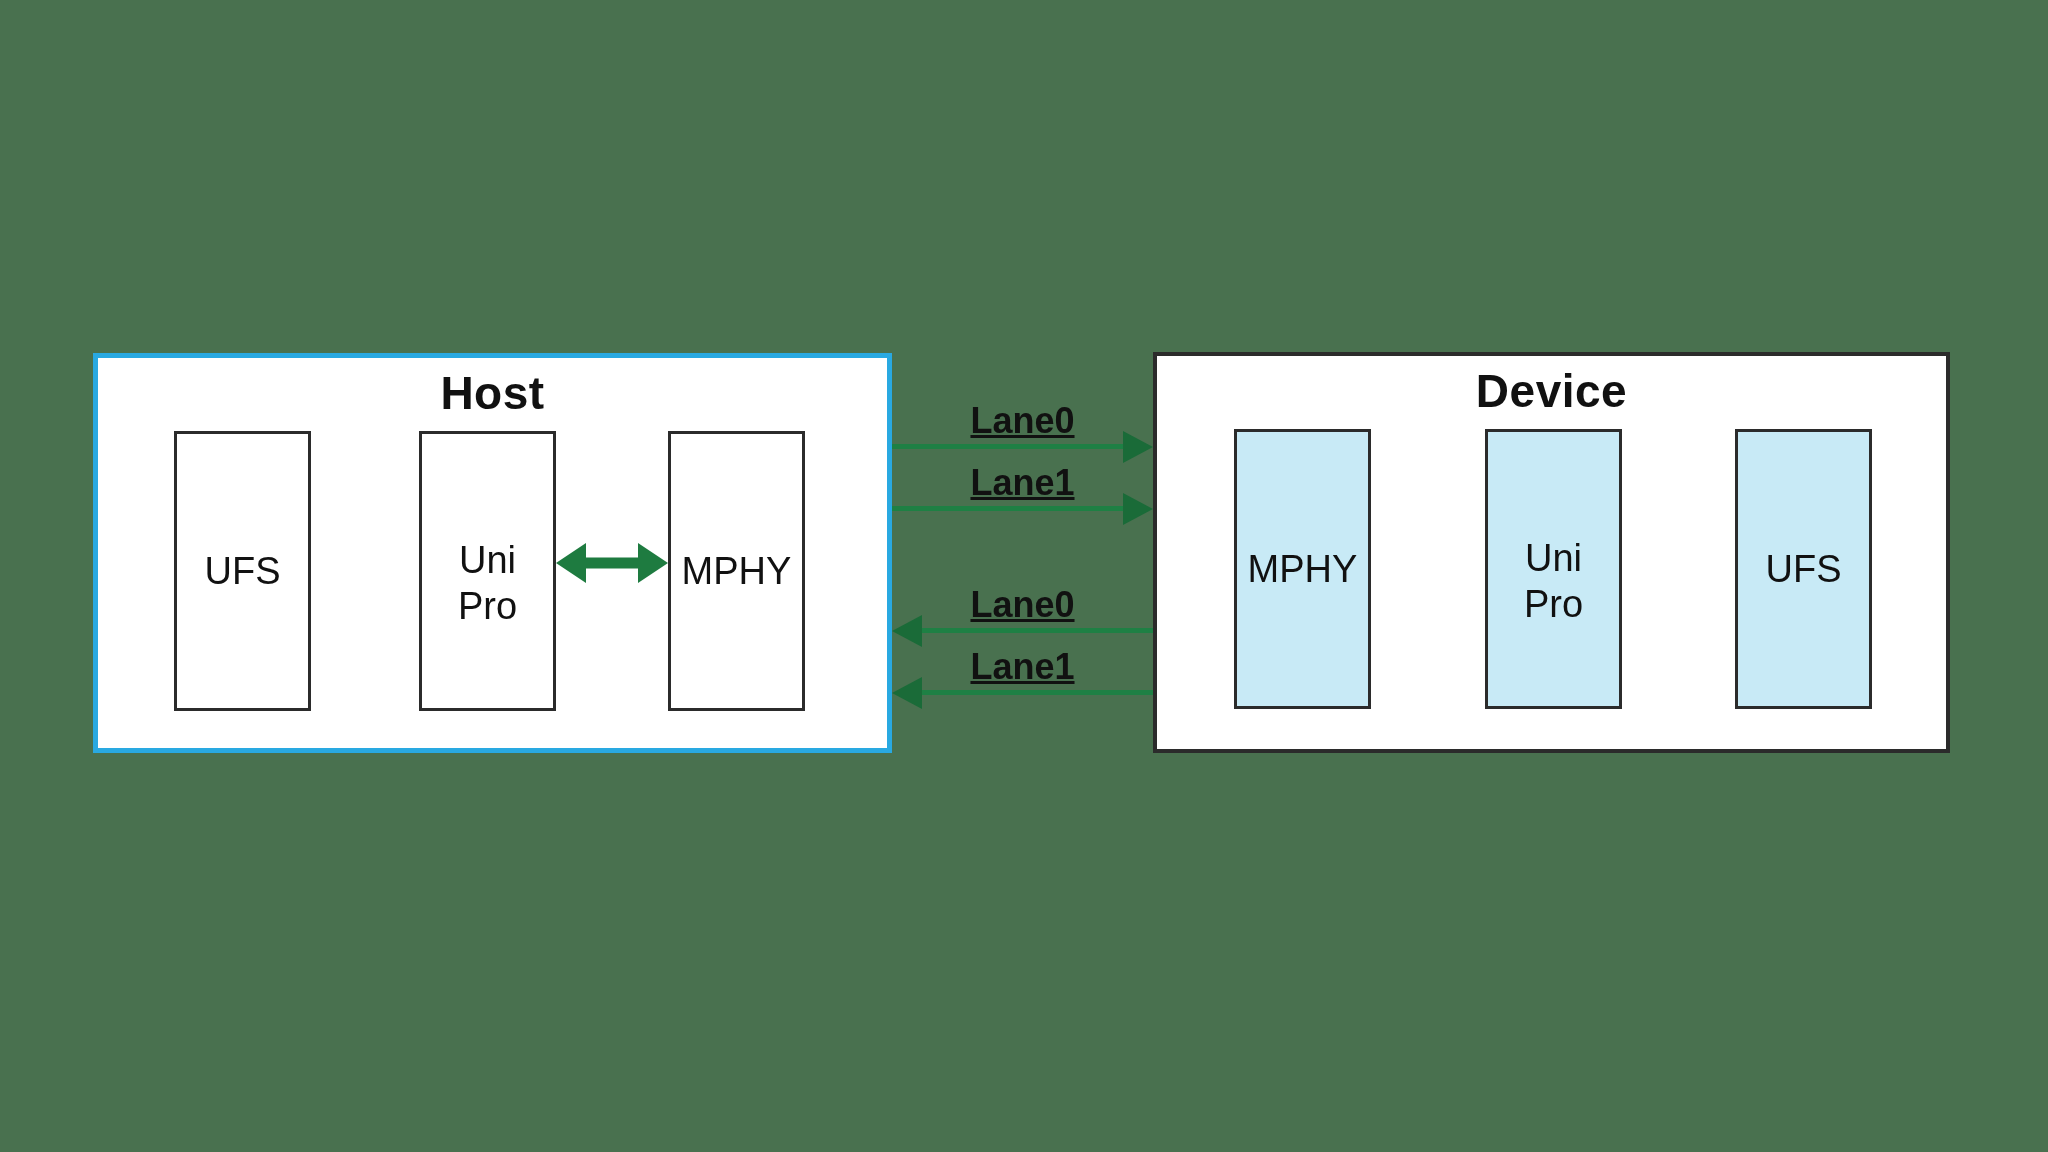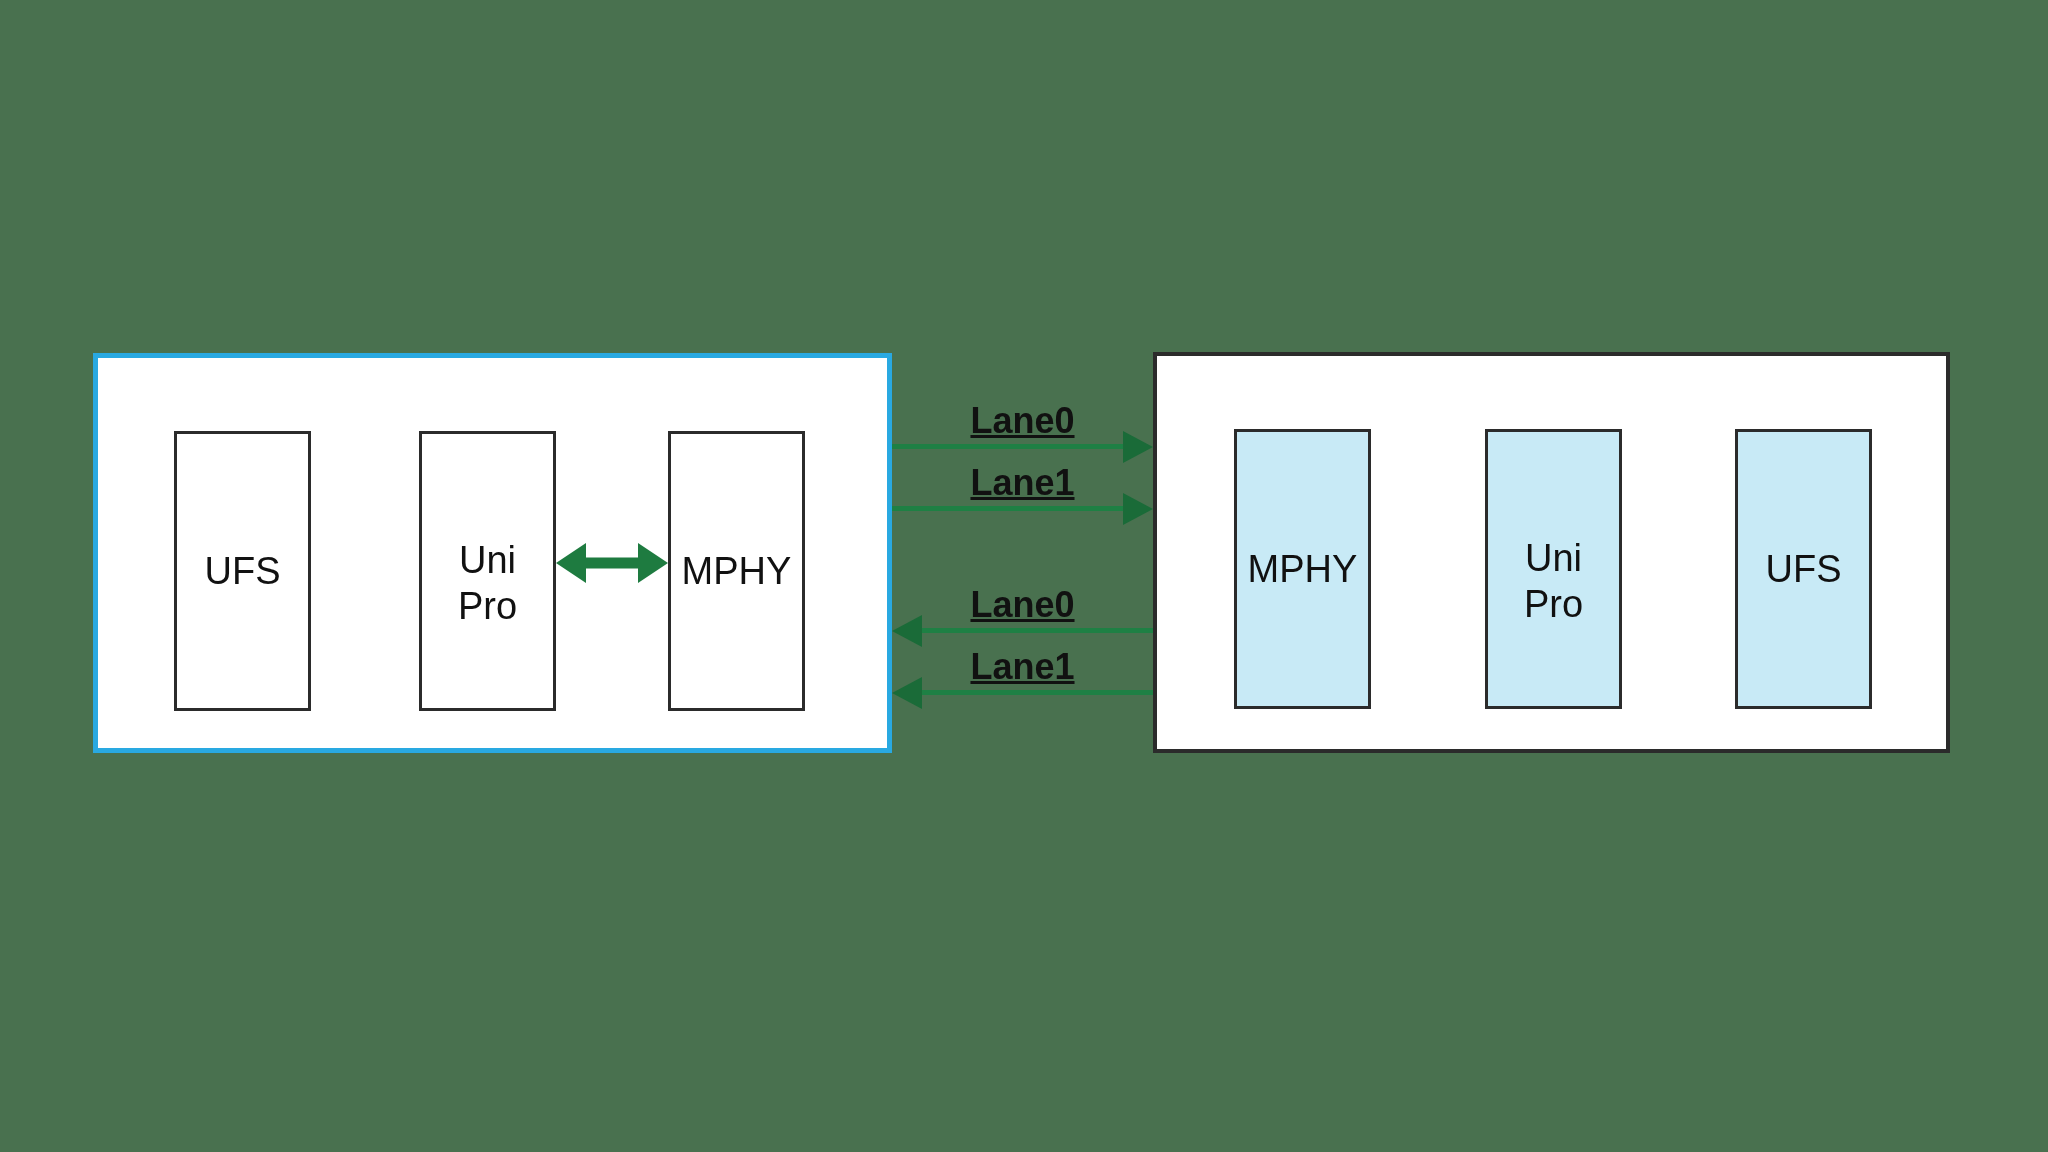--- a/index.html
+++ b/index.html
@@ -74,37 +74,39 @@
     border-bottom: 16px solid transparent;
     border-right: 30px solid var(--arrow-head, #1A6B38);
   }
 </style>
 </head>
 <body style="background: rgb(73, 113, 79);">
 
 <div class="canvas">
 
   <section class="panel host">
+    <div class="panel-title">Host</div>
 
     <div class="block" style="left:76px">
       <span>UFS</span>
     </div>
     <div class="block" style="left:321px">
       <span class="wrap">Uni Pro</span>
     </div>
     <div class="block" style="left:570px">
       <span>MPHY</span>
     </div>
 
     <svg class="double-arrow" width="112" height="44" viewBox="0 0 112 44">
       <polygon points="0,22 30,2 30,16.5 82,16.5 82,2 112,22 82,42 82,27.5 30,27.5 30,42" style="fill: var(--double-arrow, #1E7B40)"></polygon>
     </svg>
   </section>
 
   <section class="panel device">
+    <div class="panel-title">Device</div>
 
     <div class="block" style="left:77px">
       <span>MPHY</span>
     </div>
     <div class="block" style="left:328px">
       <span class="wrap">Uni Pro</span>
     </div>
     <div class="block" style="left:578px">
       <span>UFS</span>
     </div>

